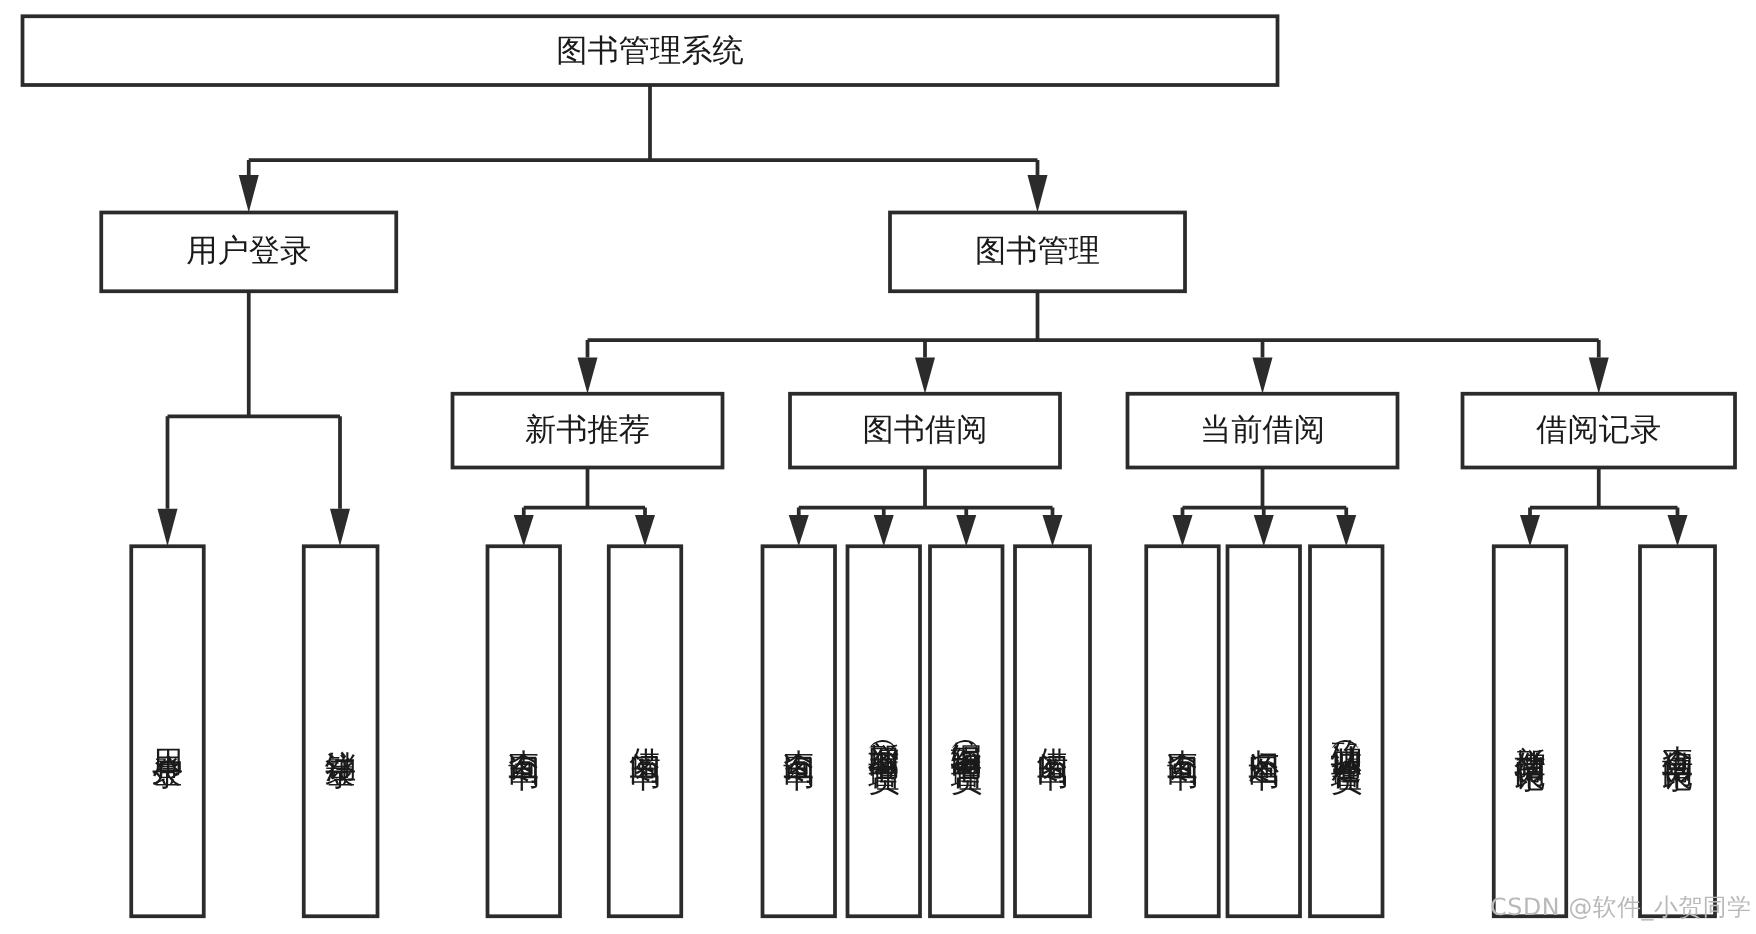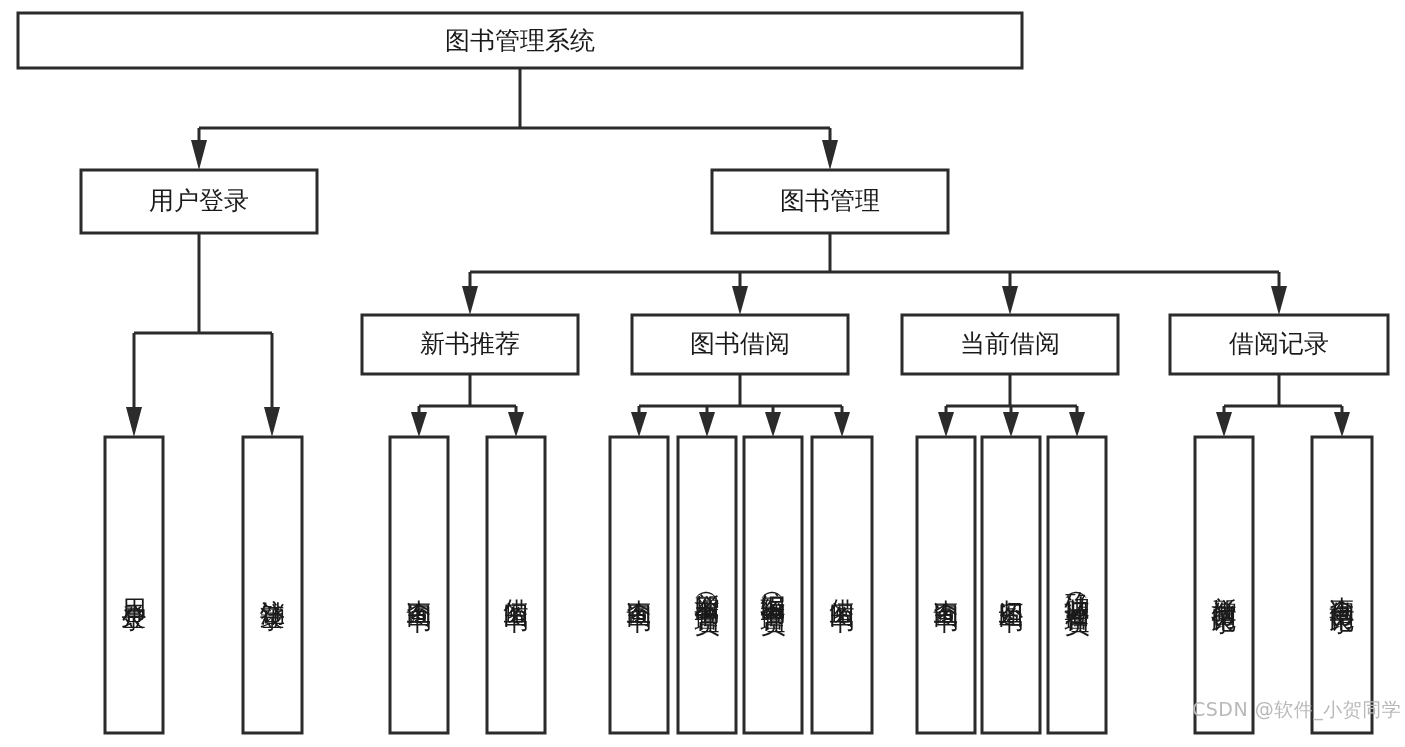--- a/index.html
+++ b/index.html
@@ -203,14 +203,14 @@
     <div class="node-label-v" style="left: 678px; top: 437px; width: 58px; height: 296px; display: flex; align-items: center; justify-content: center;">新增图书（管理员）</div>
     <div class="node-label-v" style="left: 744px; top: 437px; width: 58px; height: 296px; display: flex; align-items: center; justify-content: center;">编辑图书（管理员）</div>
     <div class="node-label-v" style="left: 812px; top: 437px; width: 60px; height: 296px; display: flex; align-items: center; justify-content: center;">借阅图书</div>
     <div class="node-label-v" style="left: 917px; top: 437px; width: 58px; height: 296px; display: flex; align-items: center; justify-content: center;">查询图书</div>
     <div class="node-label-v" style="left: 982px; top: 437px; width: 58px; height: 296px; display: flex; align-items: center; justify-content: center;">归还图书</div>
     <div class="node-label-v" style="left: 1048px; top: 437px; width: 58px; height: 296px; display: flex; align-items: center; justify-content: center;">确认归还（管理员）</div>
     <div class="node-label-v" style="left: 1195px; top: 437px; width: 58px; height: 296px; display: flex; align-items: center; justify-content: center;">新增借阅记录</div>
     <div class="node-label-v" style="left: 1312px; top: 437px; width: 60px; height: 296px; display: flex; align-items: center; justify-content: center;">查询借阅记录</div>
   </div>
 
-  <div class="watermark" style="left:1192px; top:697px;">CSDN @软件_小贺同学</div>
+  <div class="watermark" style="left:1192px; top:713px;">CSDN @软件_小贺同学</div>
 </div>
 
 </body></html>

